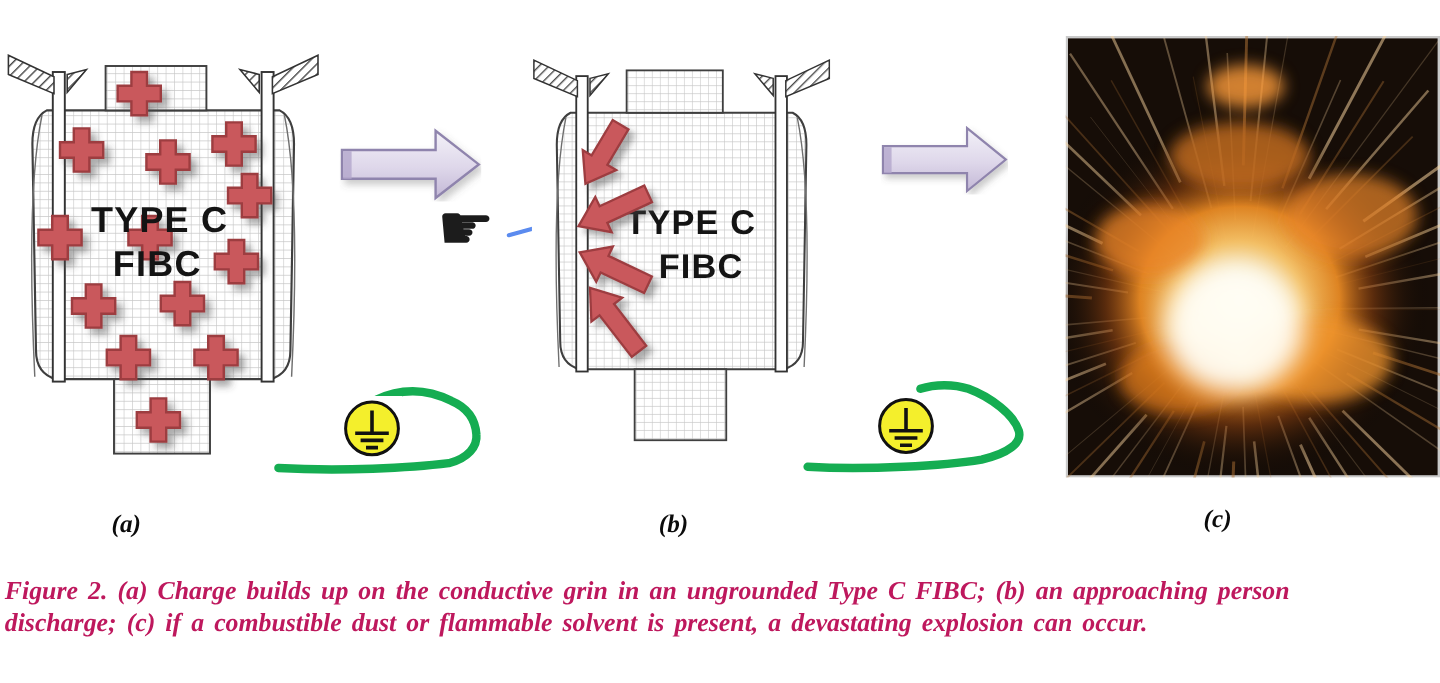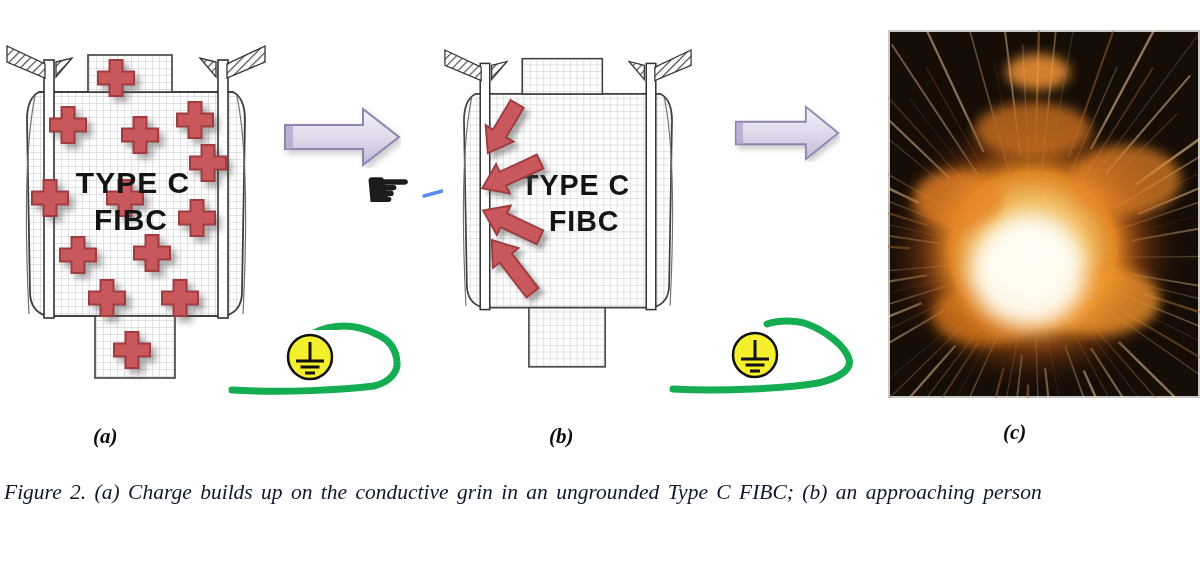--- a/index.html
+++ b/index.html
@@ -2,22 +2,22 @@
 <html><head>
 <meta charset="utf-8">
 <style>
   html,body{margin:0;padding:0;background:#fff;}
   .canvas{position:relative;width:1200px;height:569px;background:#ffffff;overflow:hidden;
           font-family:"Liberation Sans",sans-serif;}
   .abs{position:absolute;}
   .plabel{position:absolute;font-family:"Liberation Serif",serif;font-style:italic;font-weight:bold;
           font-size:21px;color:#0b0b0b;}
   .caption{position:absolute;left:4px;top:479px;width:1160px;
-           font-family:"Liberation Serif",serif;font-style:italic;font-weight:normal;
-           font-size:21.5px;line-height:26.5px;color:#0f172a;word-spacing:0.14em;}
+           font-family:"Liberation Serif",serif;font-style:italic;font-weight:bold;
+           font-size:21.5px;line-height:26.5px;color:#be185d;word-spacing:0.14em;}
   .hand{position:absolute;left:364px;top:163px;font-family:"DejaVu Sans",sans-serif;
         font-size:54px;line-height:54px;color:#1c1c1c;}
   .bagtext{font-family:"Liberation Sans",sans-serif;font-weight:bold;letter-spacing:1px;fill:#141414;}
   svg{display:block;}
   .defs-holder{position:absolute;width:0;height:0;overflow:hidden;}
 </style>
 </head>
 <body>
 
 <div class="canvas">
@@ -251,15 +251,16 @@
     </g>
     <ellipse cx="140" cy="243" rx="58" ry="54" fill="#fffdf4" opacity="0.96" filter="url(#blur10)"></ellipse>
   </svg>
 
   <div class="plabel" style="left:93px;top:424px;">(a)</div>
   <div class="plabel" style="left:549px;top:424px;">(b)</div>
   <div class="plabel" style="left:1003px;top:420px;">(c)</div>
 
   <div class="caption">
     <div>Figure 2. (a) Charge builds up on the conductive grin in an ungrounded Type C FIBC; (b) an approaching person</div>
+    <div>discharge; (c) if a combustible dust or flammable solvent is present, a devastating explosion can occur.</div>
   </div>
 
 </div>
 
 </body></html>

